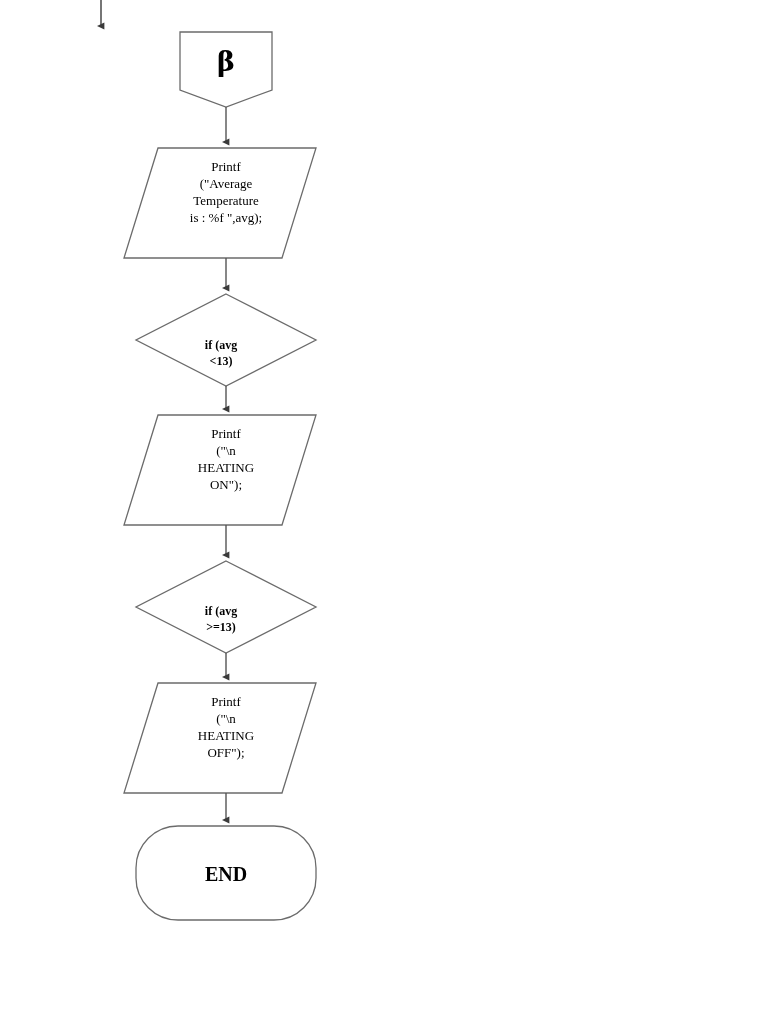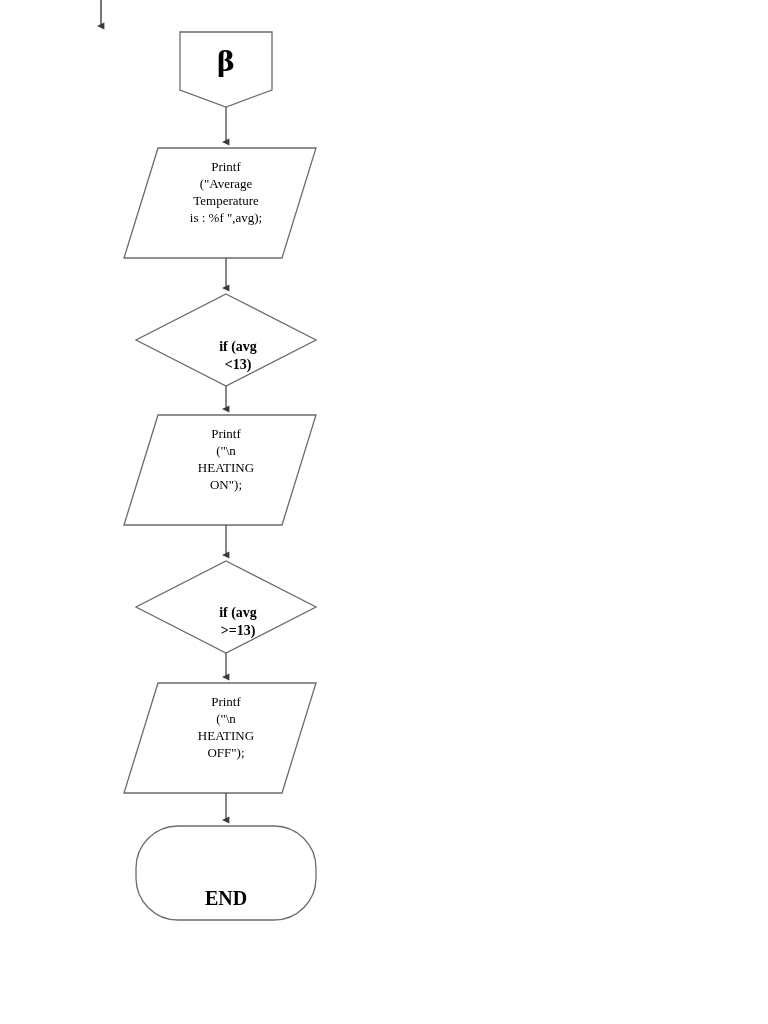--- a/index.html
+++ b/index.html
@@ -45,33 +45,32 @@
   .lbl-io {
     width: 160px;
     left: 146px;
     font-size: 13px;
   }
   .lbl-io-1 { top: 158px; }
   .lbl-io-2 { top: 425px; }
   .lbl-io-3 { top: 693px; }
   .lbl-decision {
     width: 140px;
-    left: 168px;
-    font-size: 14px;
+    left: 151px;
+    font-size: 12px;
     font-weight: bold;
   }
   .lbl-decision-1 { top: 338px; }
   .lbl-decision-2 { top: 604px; }
   .lbl-terminal-end {
     left: 136px;
     top: 861px;
     width: 180px;
     font-size: 20px;
     font-weight: bold;
-    margin-top: 24px;
   }
 </style>
 </head>
 <body>
 
 <div id="flowchart-canvas">
 
   <svg id="flow-svg" viewBox="0 0 768 1024">
     <defs>
       <marker id="arrowhead" markerWidth="9" markerHeight="9" refX="4.2" refY="4.2" orient="auto" markerUnits="userSpaceOnUse">

